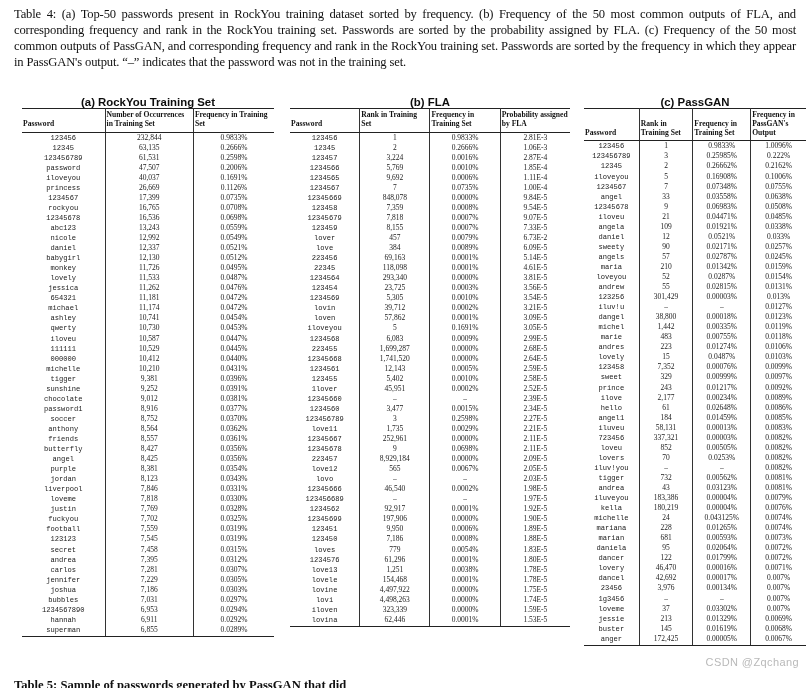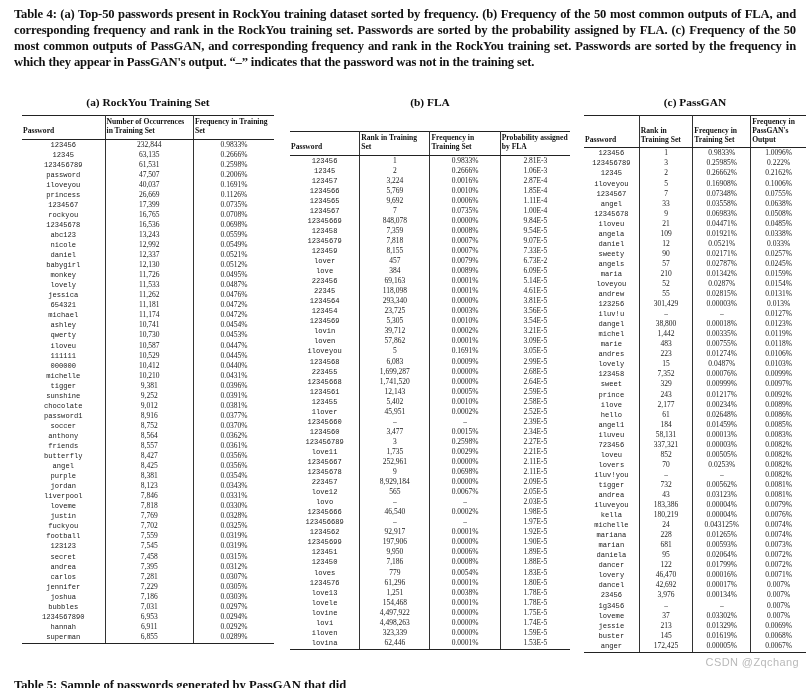--- a/index.html
+++ b/index.html
@@ -23,21 +23,21 @@
     padding: 0;
   }
 
   
   .caption {
     position: absolute;
     left: 14px;
     top: 6px;
     width: 782px;
     font-family: "Liberation Serif", serif;
-    font-weight: bold;
+    font-weight: normal;
     font-size: 12.6px;
     line-height: 16.1px;
     text-align: justify;
     color: #111;
     letter-spacing: -0.15px;
   }
 
   
   .tables {
     position: absolute;
@@ -47,28 +47,27 @@
     display: flex;
     flex-direction: row;
     align-items: flex-start;
   }
   .tbl-wrap {
     display: flex;
     flex-direction: column;
     align-items: center;
   }
   .tbl-wrap.a { width: 252px; margin-left: 22px; }
-  .tbl-wrap.b { width: 280px; margin-left: 16px; gap: 16px; }
+  .tbl-wrap.b { width: 280px; margin-left: 16px; }
   .tbl-wrap.c { width: 222px; margin-left: 14px; }
 
   .sub-title {
-    font-family: Liberation Serif, serif;
+    font-family: Liberation Sans, sans-serif;
     font-weight: bold;
     font-size: 11.4px;
-    margin-bottom: 7px;
     white-space: nowrap;
   }
 
   table.ptab {
     border-collapse: collapse;
     width: 100%;
     table-layout: fixed;
   }
   table.ptab th {
     font-family: "Liberation Serif", serif;

